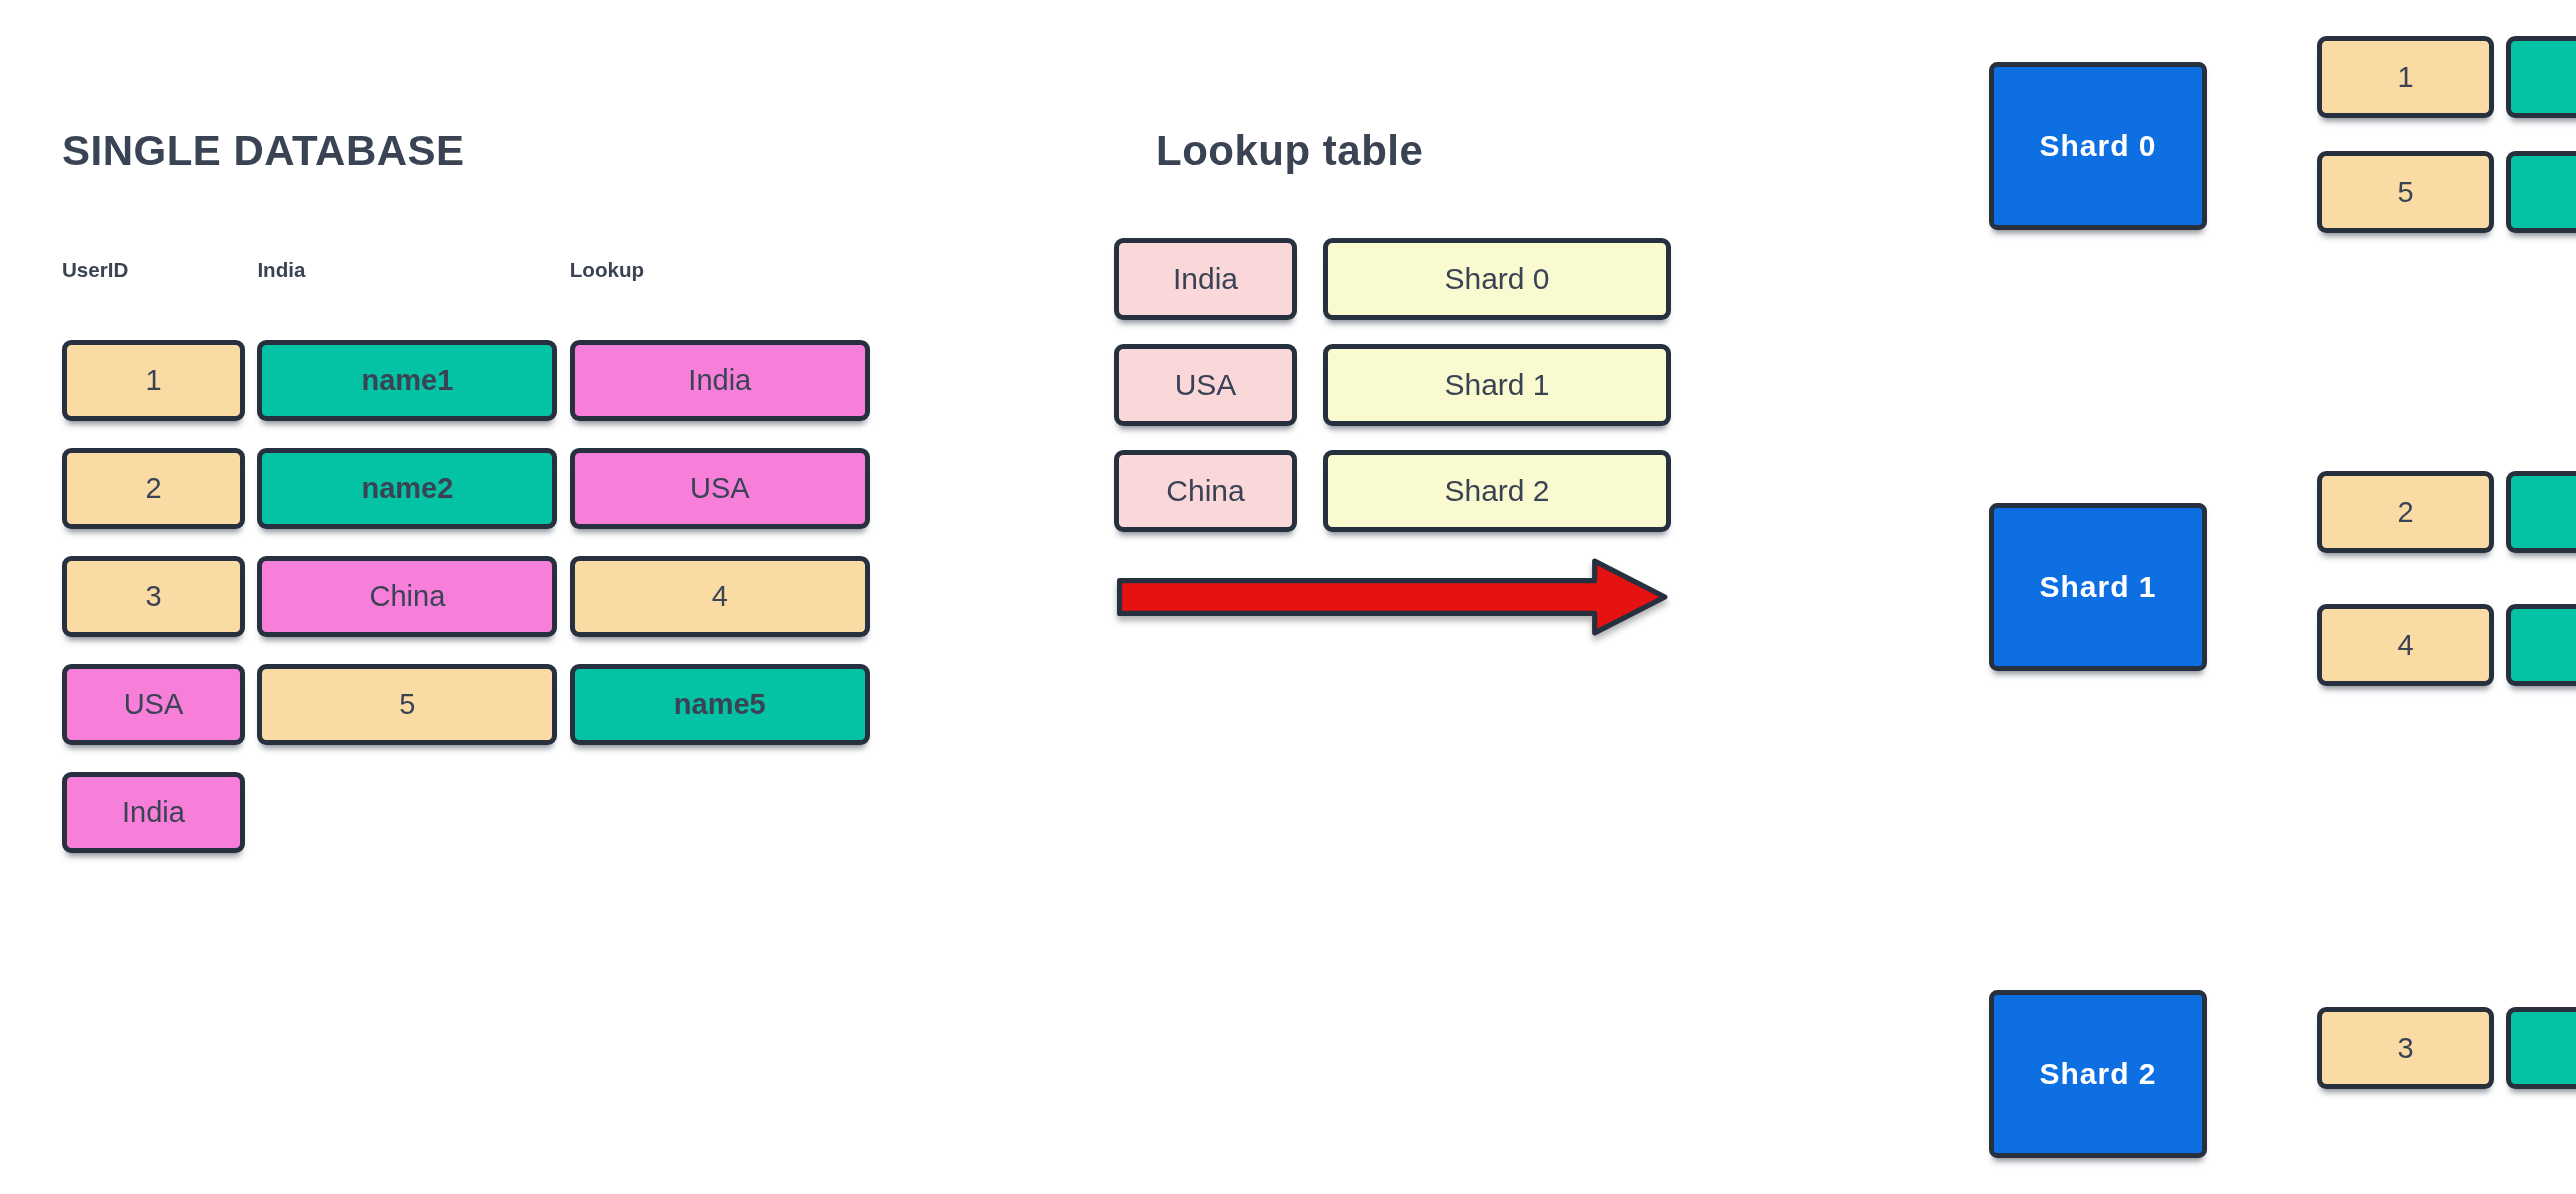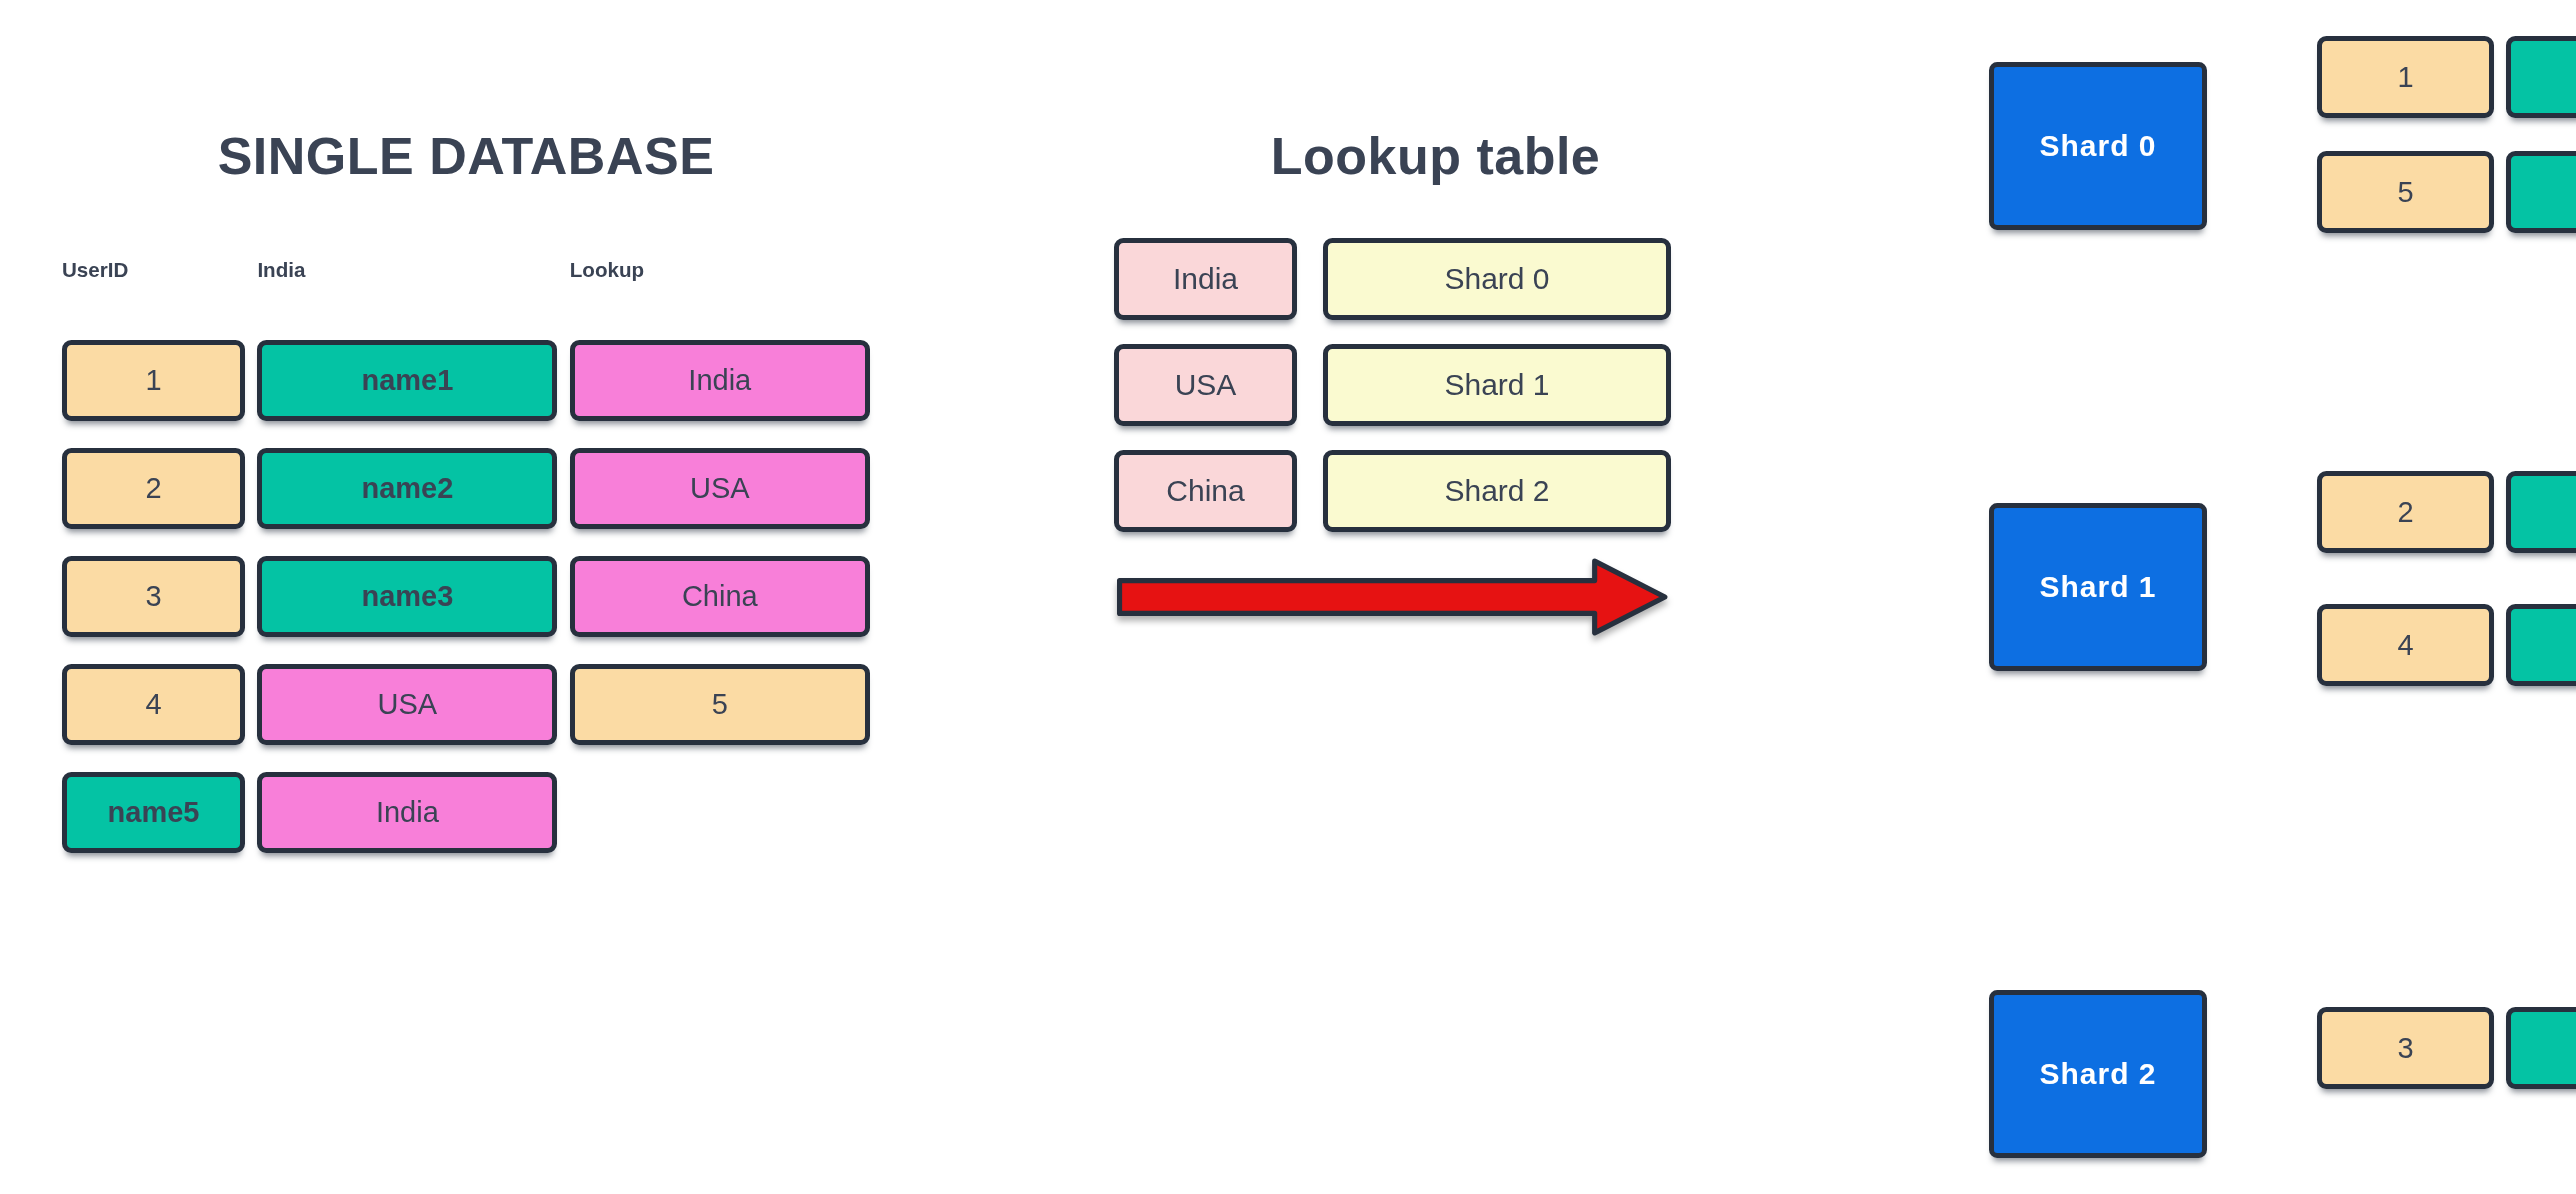--- a/index.html
+++ b/index.html
@@ -1,22 +1,22 @@
 <!DOCTYPE html>
 <html style="font-size:8.2px"><head>
 <meta charset="utf-8">
 <style>
   html,body{margin:0;padding:0;background:#ffffff;}
   body{width:3156px;height:1195px;position:relative;overflow:hidden;
        font-family:"Liberation Sans", sans-serif;
        --ink:#27303E; --text:#3A4354;}
   .canvas{position:absolute;inset:0;}
 
-  .title{position:absolute;top:128px;font-size:52px;font-weight:700;
-         color:var(--text);text-align:center;line-height:1.1;letter-spacing:0.5px;}
+  .title{position:absolute;top:128px;font-size:42px;font-weight:700;
+         color:var(--text);line-height:1.1;letter-spacing:0.5px;}
   .sdb-title{left:62px;width:808px;}
   .lookup-title{left:1156px;width:559px;}
 
   .sdb-headers{position:absolute;left:62px;top:258px;display:grid;
                grid-template-columns:183px 300px 300px;column-gap:12.4px;}
   .sdb-headers .hdr{text-align:left;font-size:20.6px;font-weight:700;color:var(--text);}
 
   .cell{box-sizing:border-box;border:5.2px solid var(--ink);border-radius:9.3px;
         display:flex;align-items:center;justify-content:center;
         font-size:29px;color:var(--text);
@@ -63,21 +63,20 @@
     </div>
 
   <div class="sdb-grid" id="sdb-grid">
       <div class="cell id-fill">1</div>
       <div class="cell name-fill">name1</div>
       <div class="cell country-fill">India</div>
       <div class="cell id-fill">2</div>
       <div class="cell name-fill">name2</div>
       <div class="cell country-fill">USA</div>
       <div class="cell id-fill">3</div>
-      <div class="cell name-fill">name3</div>
       <div class="cell country-fill">China</div>
       <div class="cell id-fill">4</div>
       <div class="cell country-fill">USA</div>
       <div class="cell id-fill">5</div>
       <div class="cell name-fill">name5</div>
       <div class="cell country-fill">India</div>
     </div>
 
   <div class="title lookup-title">Lookup table</div>
 

